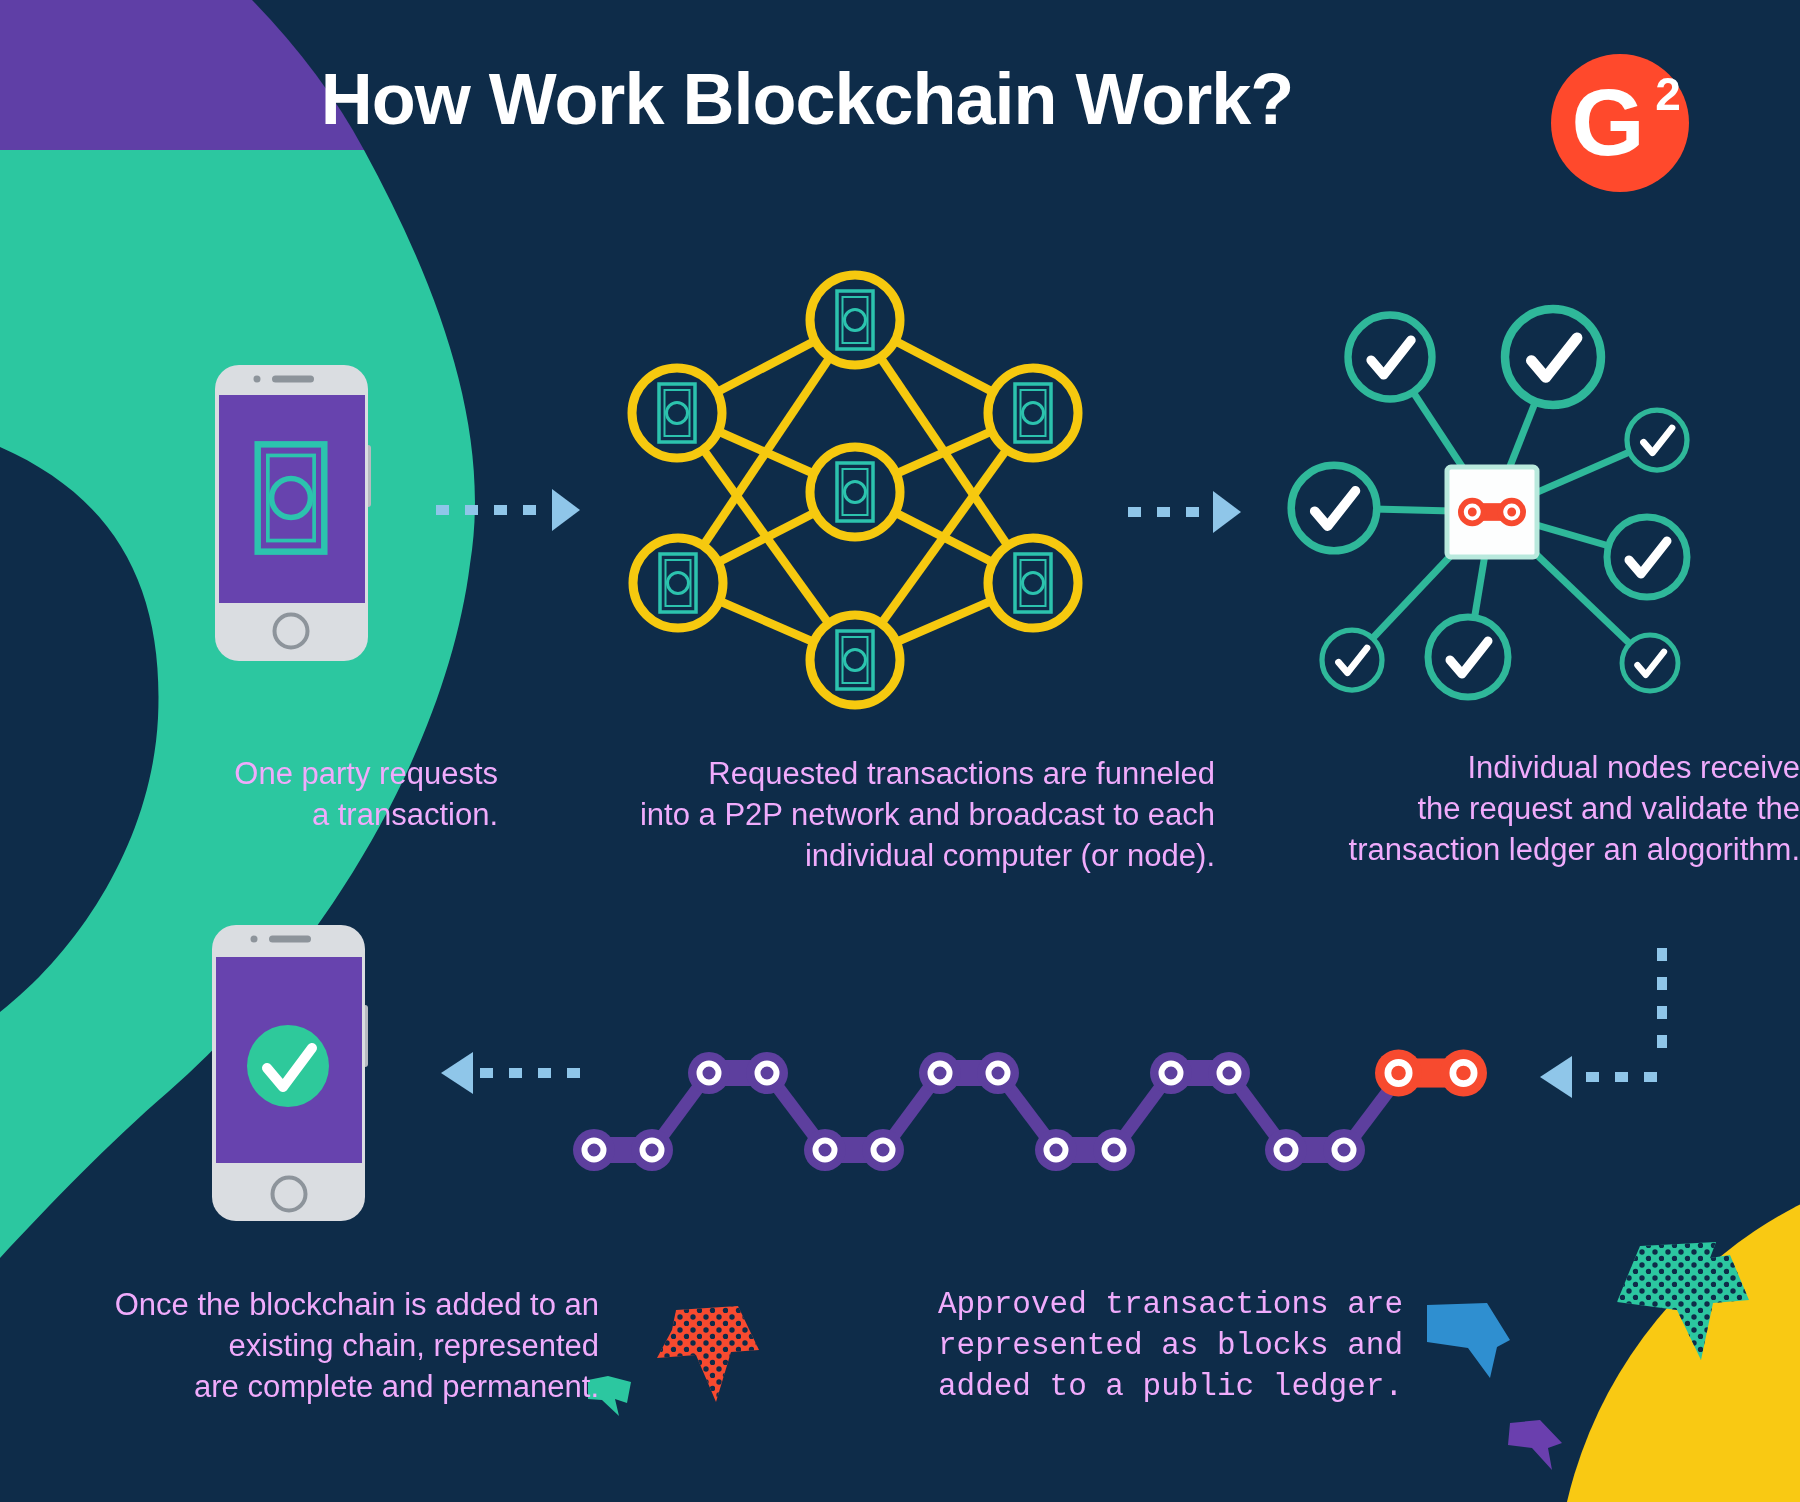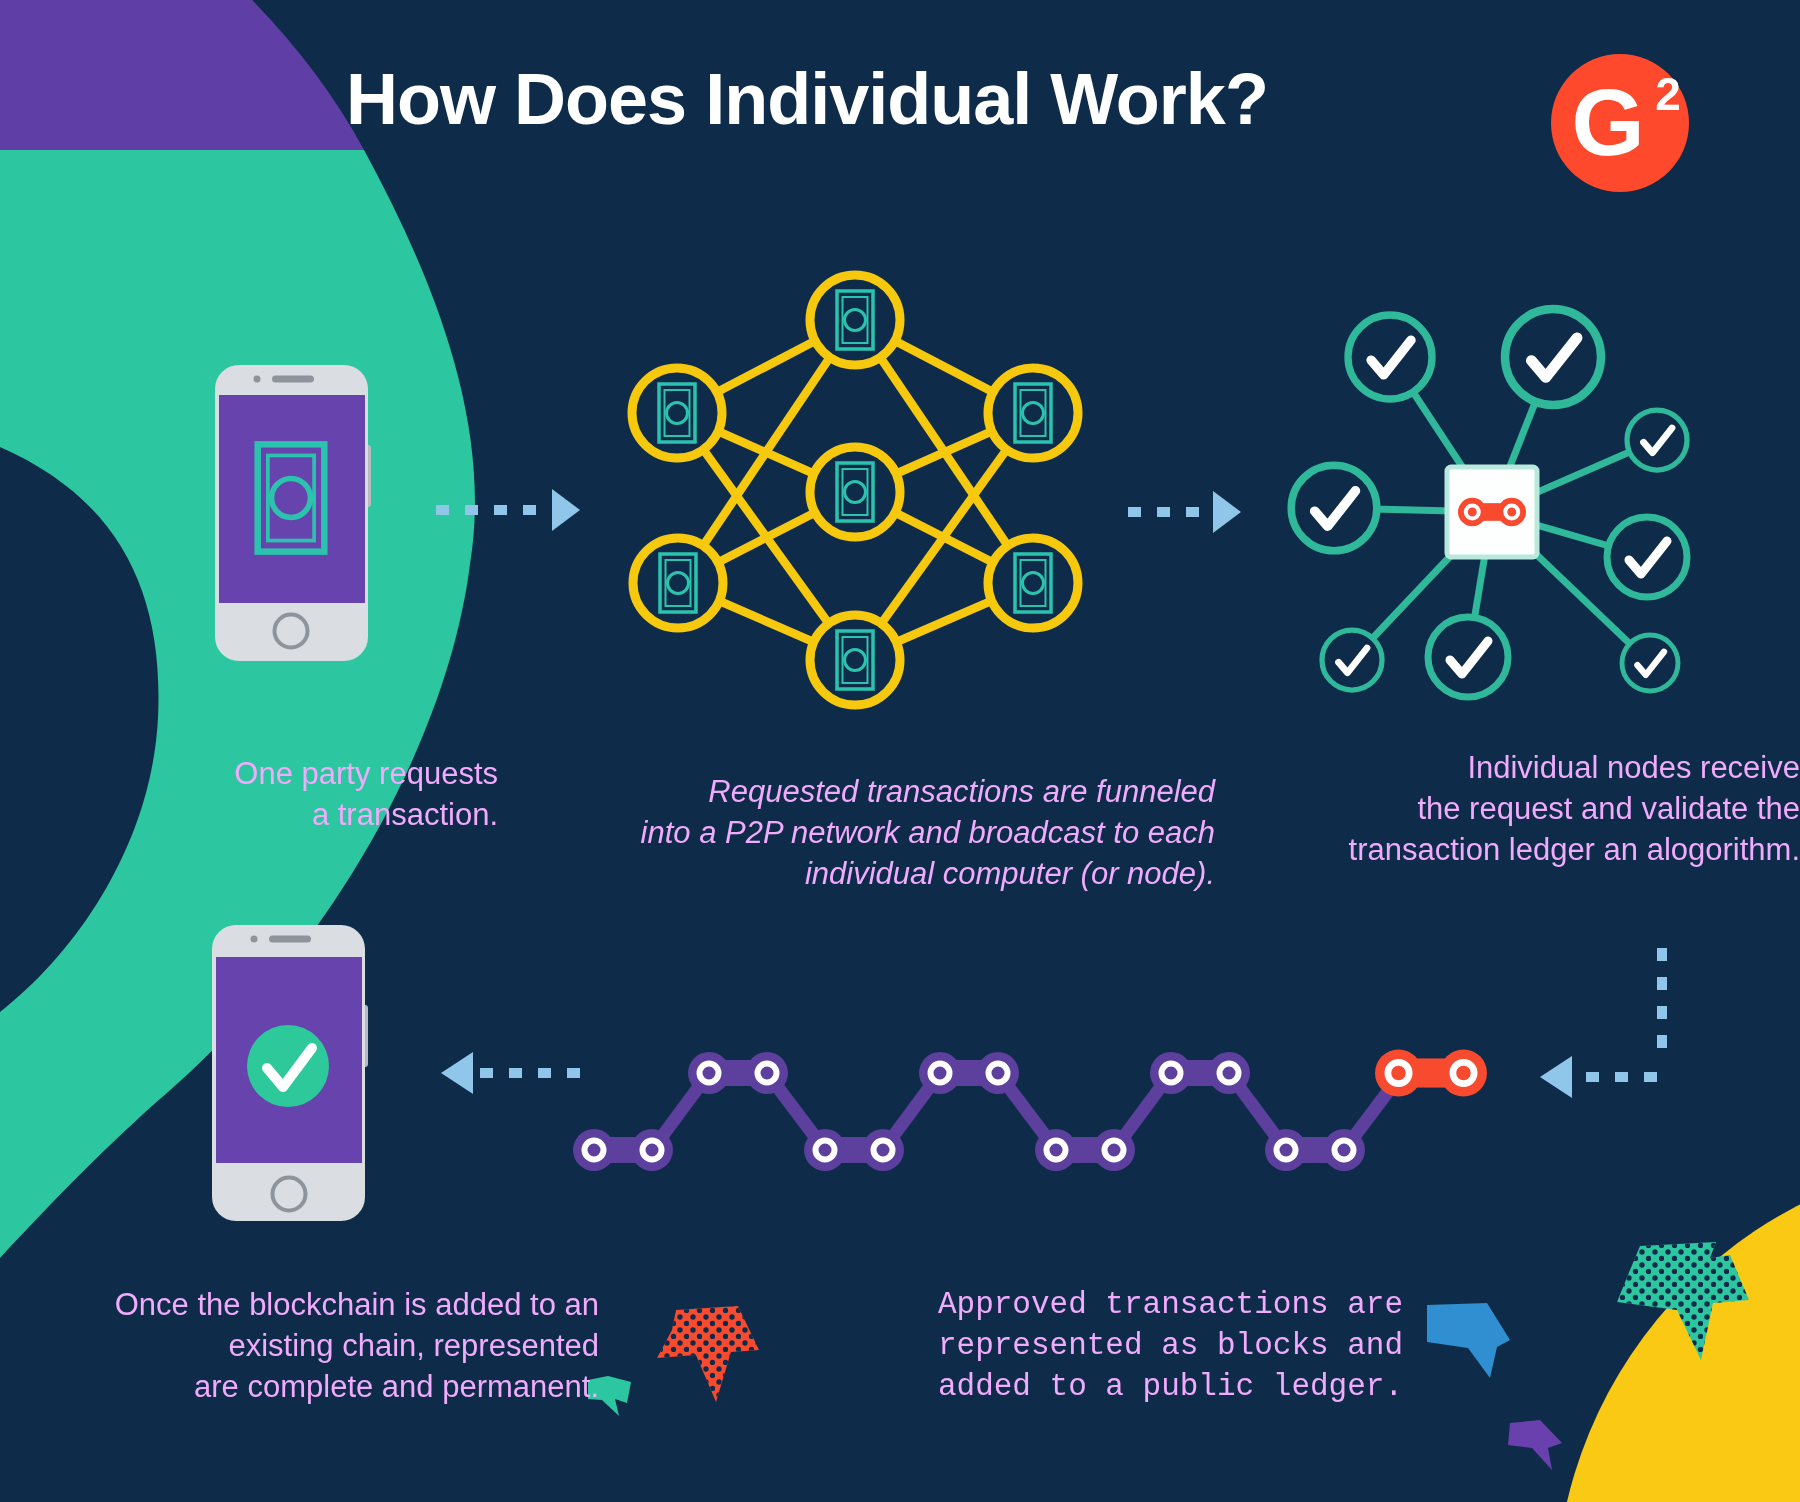--- a/index.html
+++ b/index.html
@@ -20,21 +20,21 @@
   .caption{
     position:absolute;
     white-space:pre-line;
     text-align:right;
     color:#f0abfc;
     font-size:31px;
     line-height:1.32;
     font-weight:400;
   }
   .cap-1{left:98px;  top:754px;  width:400px;}
-  .cap-2{left:545px; top:772px;  width:670px;font-style:italic;}
+  .cap-2{left:545px; top:754px;  width:670px;}
   .cap-3{left:1180px;top:748px;  width:620px;}
   .cap-4{left:838px; top:1285px; width:565px;font-family:Liberation Mono, monospace;}
   .cap-5{left:19px;  top:1285px; width:580px;}
 </style>
 </head>
 <body>
 
 <div id="canvas">
 
   <svg id="art" viewBox="0 0 1800 1502">
@@ -197,21 +197,21 @@
     </g>
     <path d="M 588,1380 L 608,1376 L 631,1382 L 627,1403 L 615,1399 L 619,1416 L 602,1400 L 588,1399 Z" fill="#2cc7a0"></path>
     <path d="M 1427,1305 L 1487,1303 L 1510,1340 L 1497,1347 L 1490,1378 L 1468,1348 L 1427,1342 Z" fill="#2f8fd0"></path>
     <path d="M 1510,1423 L 1540,1420 L 1562,1443 L 1548,1448 L 1552,1470 L 1532,1448 L 1508,1445 Z" fill="#6a3fae"></path>
     <g>
       <path d="M 1640,1246 L 1716,1242 L 1710,1258 L 1730,1255 L 1749,1300 L 1713,1303 L 1701,1360 L 1677,1310 L 1617,1302 L 1630,1270 Z" fill="#2cc7a0"></path>
       <path d="M 1640,1246 L 1716,1242 L 1710,1258 L 1730,1255 L 1749,1300 L 1713,1303 L 1701,1360 L 1677,1310 L 1617,1302 L 1630,1270 Z" fill="url(#navy-dots)"></path>
     </g>
   </svg>
 
-  <div class="page-title">How Does Individual Work?</div>
+  <div class="page-title">How Work Blockchain Work?</div>
 
   <div class="caption cap-1">One party requests
 a transaction.</div>
   <div class="caption cap-2">Requested transactions are funneled
 into a P2P network and broadcast to each
 individual computer (or node).</div>
   <div class="caption cap-3">Individual nodes receive
 the request and validate the
 transaction ledger an alogorithm.</div>
   <div class="caption cap-4">Approved transactions are

